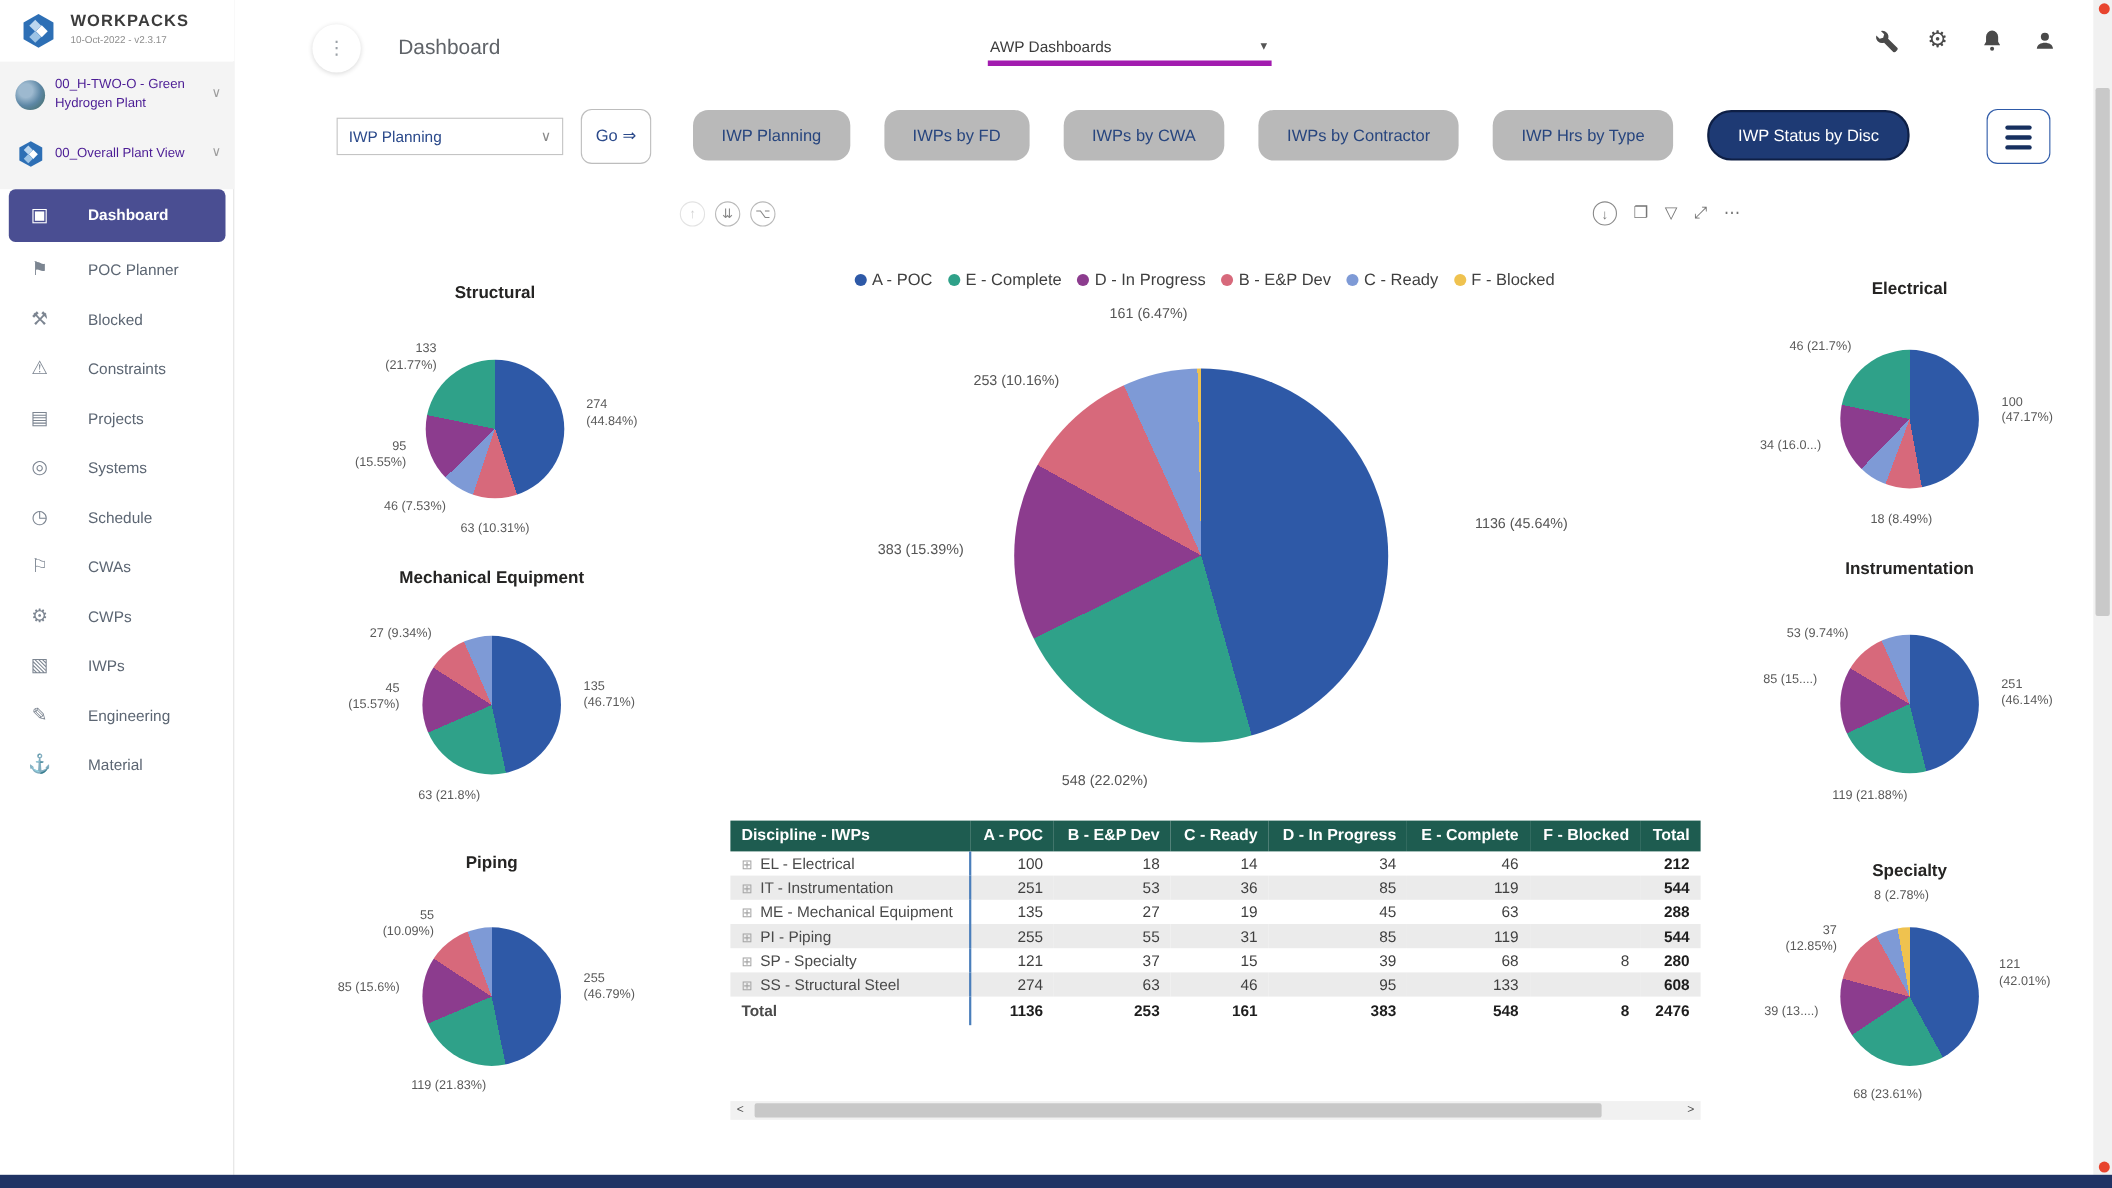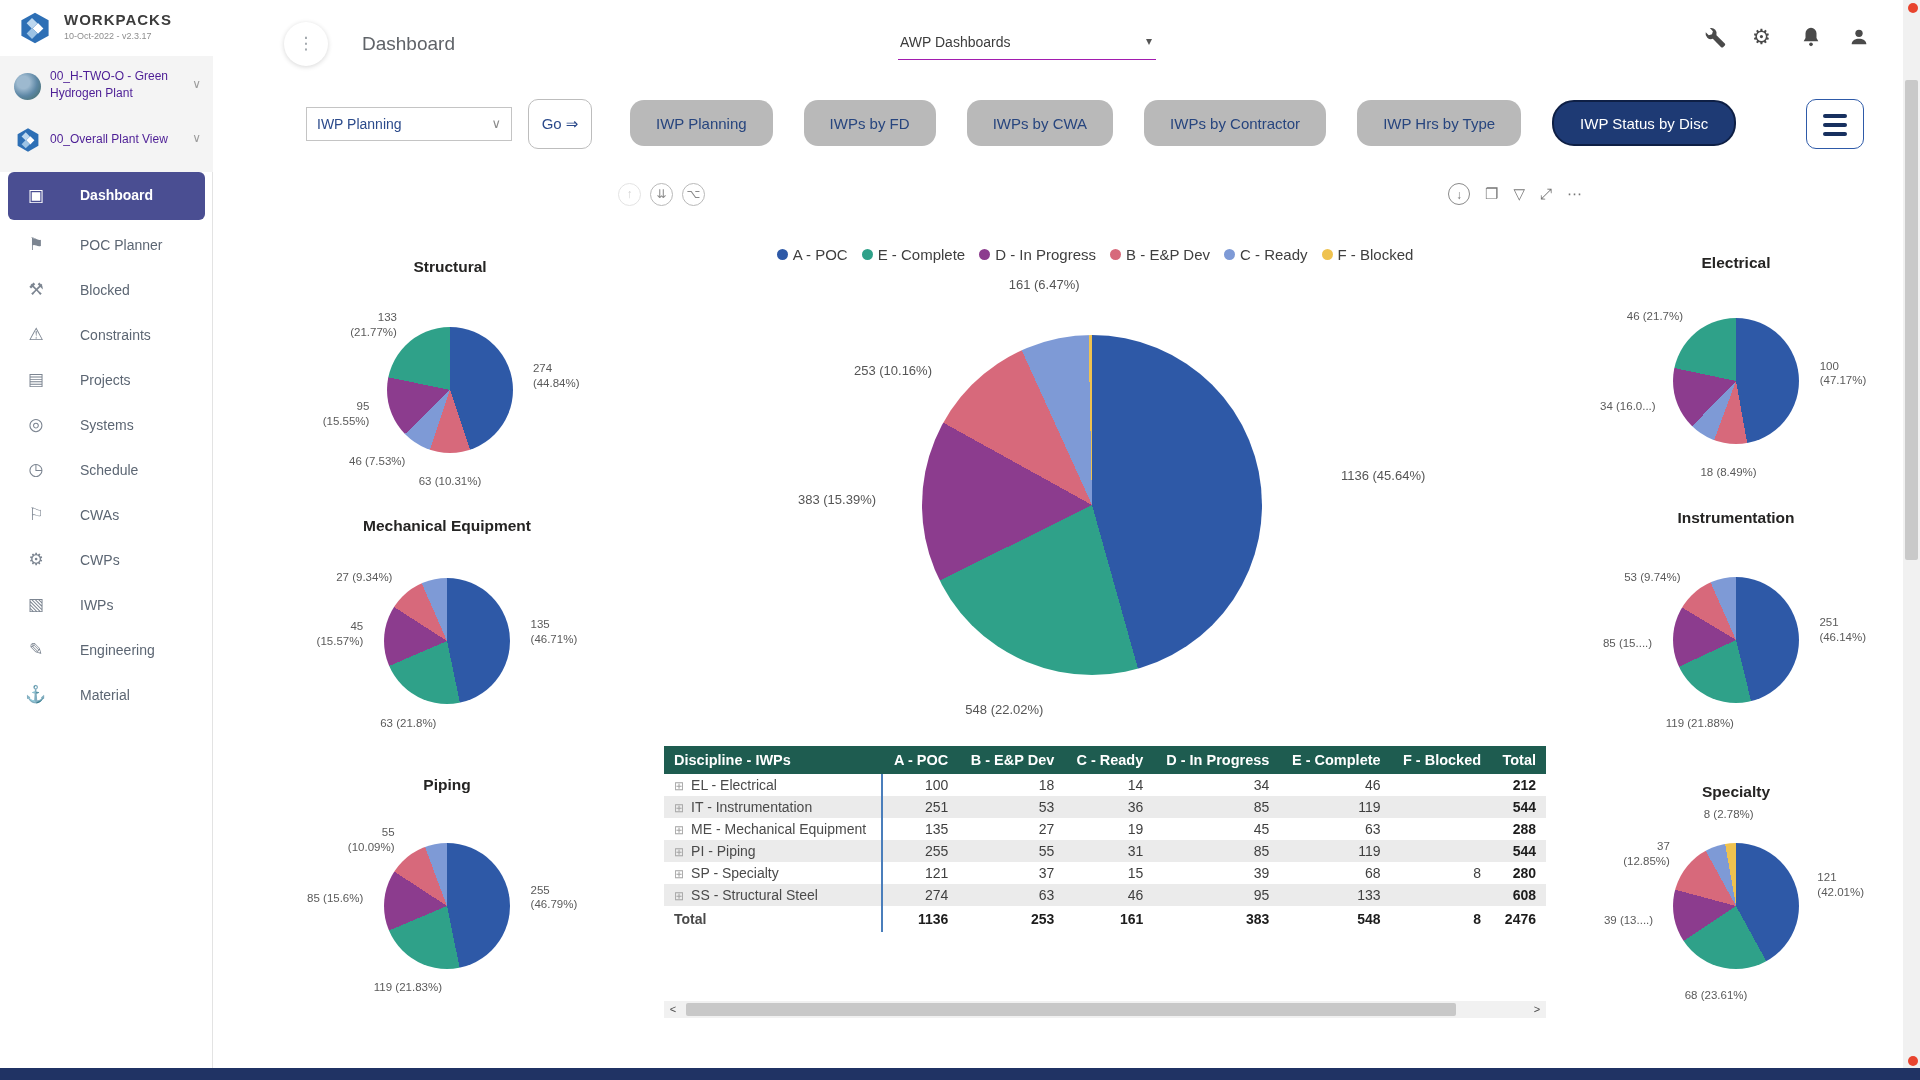--- a/index.html
+++ b/index.html
@@ -31,21 +31,21 @@
   .side-item.active { height:48px; margin:0 8px 4px 8px; background:#4a4e92; border-radius:6px; }
   .side-item.active .side-icon { left:16px; top:13px; color:#ffffff; }
   .side-item.active .side-label { left:72px; top:15px; color:#ffffff; font-weight:bold; }
 
   
   .dots-btn { position:absolute; left:284px; top:22px; width:44px; height:44px; border-radius:50%;
     background:#fff; box-shadow:0 1px 5px rgba(0,0,0,.16); text-align:center; line-height:44px;
     color:#9aa0a6; font-size:17px; cursor:pointer; }
   .page-title { position:absolute; left:362px; top:33px; font-size:19px; color:#5f6368; }
   .dash-select { position:absolute; left:898px; top:26px; width:258px; height:34px;
-    border-bottom:1px solid #a21caf; cursor:pointer; }
+    border-bottom:5px solid #a21caf; cursor:pointer; }
   .dash-select .val { position:absolute; left:2px; top:8px; font-size:14px; color:#3c3c3c; }
   .dash-select .chev { position:absolute; right:4px; top:8px; font-size:12px; color:#555; }
   .top-icons { position:absolute; right:48px; top:26px; display:flex; gap:24px; }
   .top-icon { width:24px; height:24px; color:#4a4a4a; cursor:pointer; }
   .top-icon svg { width:22px; height:22px; fill:#4a4a4a; }
   .gear-glyph { font-size:21px; color:#4a4a4a; line-height:22px; }
 
   
   .view-select { position:absolute; left:306px; top:107px; width:206px; height:34px;
     border:1px solid #c4c4c4; background:#fff; cursor:pointer; }
@@ -288,21 +288,21 @@
         <span class="legend-dot" style="background:#EFC24F"></span>
         <span>F - Blocked</span>
       </span>
     </div>
 
   <div class="pie-wrap big" style="left:822px; top:285px; width:540px; height:450px;">
       <div class="pie-circle" style="left: 100px; top: 50px; width: 340px; height: 340px; background: conic-gradient(rgb(46, 89, 167) 0deg, rgb(46, 89, 167) 164.31deg, rgb(47, 161, 137) 164.31deg, rgb(47, 161, 137) 243.57deg, rgb(140, 60, 142) 243.57deg, rgb(140, 60, 142) 298.96deg, rgb(215, 105, 123) 298.96deg, rgb(215, 105, 123) 335.56deg, rgb(126, 154, 214) 335.56deg, rgb(126, 154, 214) 358.84deg, rgb(239, 194, 79) 358.84deg, rgb(239, 194, 79) 360deg);"></div>
       <div class="pie-label" style="left: 483.978px; top: 190.512px; transform: translate(0px, -50%); text-align: left; white-space: nowrap; margin-left: 35px;">1136 (45.64%)</div>
       <div class="pie-label" style="left: 182.361px; top: 417.422px; transform: translate(-50%, 0px); text-align: center; white-space: nowrap;">548 (22.02%)</div>
       <div class="pie-label" style="left: 54.0527px; top: 215.229px; transform: translate(-100%, -50%); text-align: right; white-space: nowrap;">383 (15.39%)</div>
-      <div class="pie-label" style="left: 110px; top: 61.3609px; transform: translate(-100%, -50%); text-align: right; white-space: nowrap; margin-top: 25px;">253 (10.16%)</div>
+      <div class="pie-label" style="left: 141px; top: 61.3609px; transform: translate(-100%, -50%); text-align: right; white-space: nowrap;">253 (10.16%)</div>
       <div class="pie-label" style="left: 222.144px; top: 9.36801px; transform: translate(-50%, -100%); text-align: center; white-space: nowrap;">161 (6.47%)</div>
     </div>
 
   <div class="pie-wrap" style="left:290px; top:258px; width:320px; height:210px;">
       <div class="pie-title">Structural</div>
       <div class="pie-circle" style="left: 97px; top: 69px; width: 126px; height: 126px; background: conic-gradient(rgb(46, 89, 167) 0deg, rgb(46, 89, 167) 161.44deg, rgb(215, 105, 123) 161.44deg, rgb(215, 105, 123) 198.56deg, rgb(126, 154, 214) 198.56deg, rgb(126, 154, 214) 225.66deg, rgb(140, 60, 142) 225.66deg, rgb(140, 60, 142) 281.64deg, rgb(47, 161, 137) 281.64deg, rgb(47, 161, 137) 360deg);"></div>
       <div class="pie-label" style="left: 242.901px; top: 118.454px; transform: translate(0px, -50%); text-align: left; white-space: normal; max-width: 62px;">274 (44.84%)</div>
       <div class="pie-label" style="left: 160px; top: 216px; transform: translate(-50%, 0px); text-align: center; white-space: nowrap;">63 (10.31%)</div>
       <div class="pie-label" style="left: 115.348px; top: 203.149px; transform: translate(-100%, -50%); text-align: right; white-space: normal; max-width: 62px;">46 (7.53%)</div>
       <div class="pie-label" style="left: 79.3971px; top: 155.647px; transform: translate(-100%, -50%); text-align: right; white-space: normal; max-width: 62px;">95 (15.55%)</div>
@@ -331,21 +331,21 @@
       <div class="pie-label" style="left: 243.668px; top: 119.541px; transform: translate(0px, -50%); text-align: left; white-space: normal; max-width: 62px;">100 (47.17%)</div>
       <div class="pie-label" style="left: 152.541px; top: 210.668px; transform: translate(-50%, 0px); text-align: center; white-space: nowrap;">18 (8.49%)</div>
       <div class="pie-label" style="left: 79.6623px; top: 151.533px; transform: translate(-100%, -50%); text-align: right; white-space: normal; max-width: 62px;">34 (16.0...)</div>
       <div class="pie-label" style="left: 107.073px; top: 61.772px; transform: translate(-100%, -50%); text-align: right; white-space: normal; max-width: 62px;">46 (21.7%)</div>
     </div>
   <div class="pie-wrap" style="left:1576px; top:509px; width:320px; height:210px;">
       <div class="pie-title">Instrumentation</div>
       <div class="pie-circle" style="left: 97px; top: 68px; width: 126px; height: 126px; background: conic-gradient(rgb(46, 89, 167) 0deg, rgb(46, 89, 167) 166.1deg, rgb(47, 161, 137) 166.1deg, rgb(47, 161, 137) 244.85deg, rgb(140, 60, 142) 244.85deg, rgb(140, 60, 142) 301.1deg, rgb(215, 105, 123) 301.1deg, rgb(215, 105, 123) 336.18deg, rgb(126, 154, 214) 336.18deg, rgb(126, 154, 214) 360deg);"></div>
       <div class="pie-label" style="left: 243.383px; top: 120.838px; transform: translate(0px, -50%); text-align: left; white-space: normal; max-width: 62px;">251 (46.14%)</div>
       <div class="pie-label" style="left: 123.866px; top: 206.831px; transform: translate(-50%, 0px); text-align: center; white-space: nowrap;">119 (21.88%)</div>
-      <div class="pie-label" style="left: 76.1134px; top: 134px; transform: translate(-100%, -50%); text-align: right; white-space: normal; max-width: 62px;">85 (15....)</div>
+      <div class="pie-label" style="left: 76.1134px; top: 109px; transform: translate(-100%, -50%); text-align: right; white-space: normal; max-width: 62px;">85 (15....)</div>
       <div class="pie-label" style="left: 104.493px; top: 67.9522px; transform: translate(-100%, -50%); text-align: right; white-space: normal; max-width: 62px;">53 (9.74%)</div>
     </div>
   <div class="pie-wrap" style="left:1576px; top:783px; width:320px; height:210px;">
       <div class="pie-title">Specialty</div>
       <div class="pie-circle" style="left: 97px; top: 60px; width: 126px; height: 126px; background: conic-gradient(rgb(46, 89, 167) 0deg, rgb(46, 89, 167) 151.25deg, rgb(47, 161, 137) 151.25deg, rgb(47, 161, 137) 236.25deg, rgb(140, 60, 142) 236.25deg, rgb(140, 60, 142) 285deg, rgb(215, 105, 123) 285deg, rgb(215, 105, 123) 331.25deg, rgb(126, 154, 214) 331.25deg, rgb(126, 154, 214) 350deg, rgb(239, 194, 79) 350deg, rgb(239, 194, 79) 360deg);"></div>
       <div class="pie-label" style="left: 241.37px; top: 102.146px; transform: translate(0px, -50%); text-align: left; white-space: normal; max-width: 62px;">121 (42.01%)</div>
       <div class="pie-label" style="left: 140.034px; top: 204.593px; transform: translate(-50%, 0px); text-align: center; white-space: nowrap;">68 (23.61%)</div>
       <div class="pie-label" style="left: 77.122px; top: 136.683px; transform: translate(-100%, -50%); text-align: right; white-space: normal; max-width: 62px;">39 (13....)</div>
       <div class="pie-label" style="left: 93.9201px; top: 71.1401px; transform: translate(-100%, -50%); text-align: right; white-space: normal; max-width: 62px;">37 (12.85%)</div>
       <div class="pie-label" style="left: 152.679px; top: 39.3196px; transform: translate(-50%, -100%); text-align: center; white-space: nowrap;">8 (2.78%)</div>

